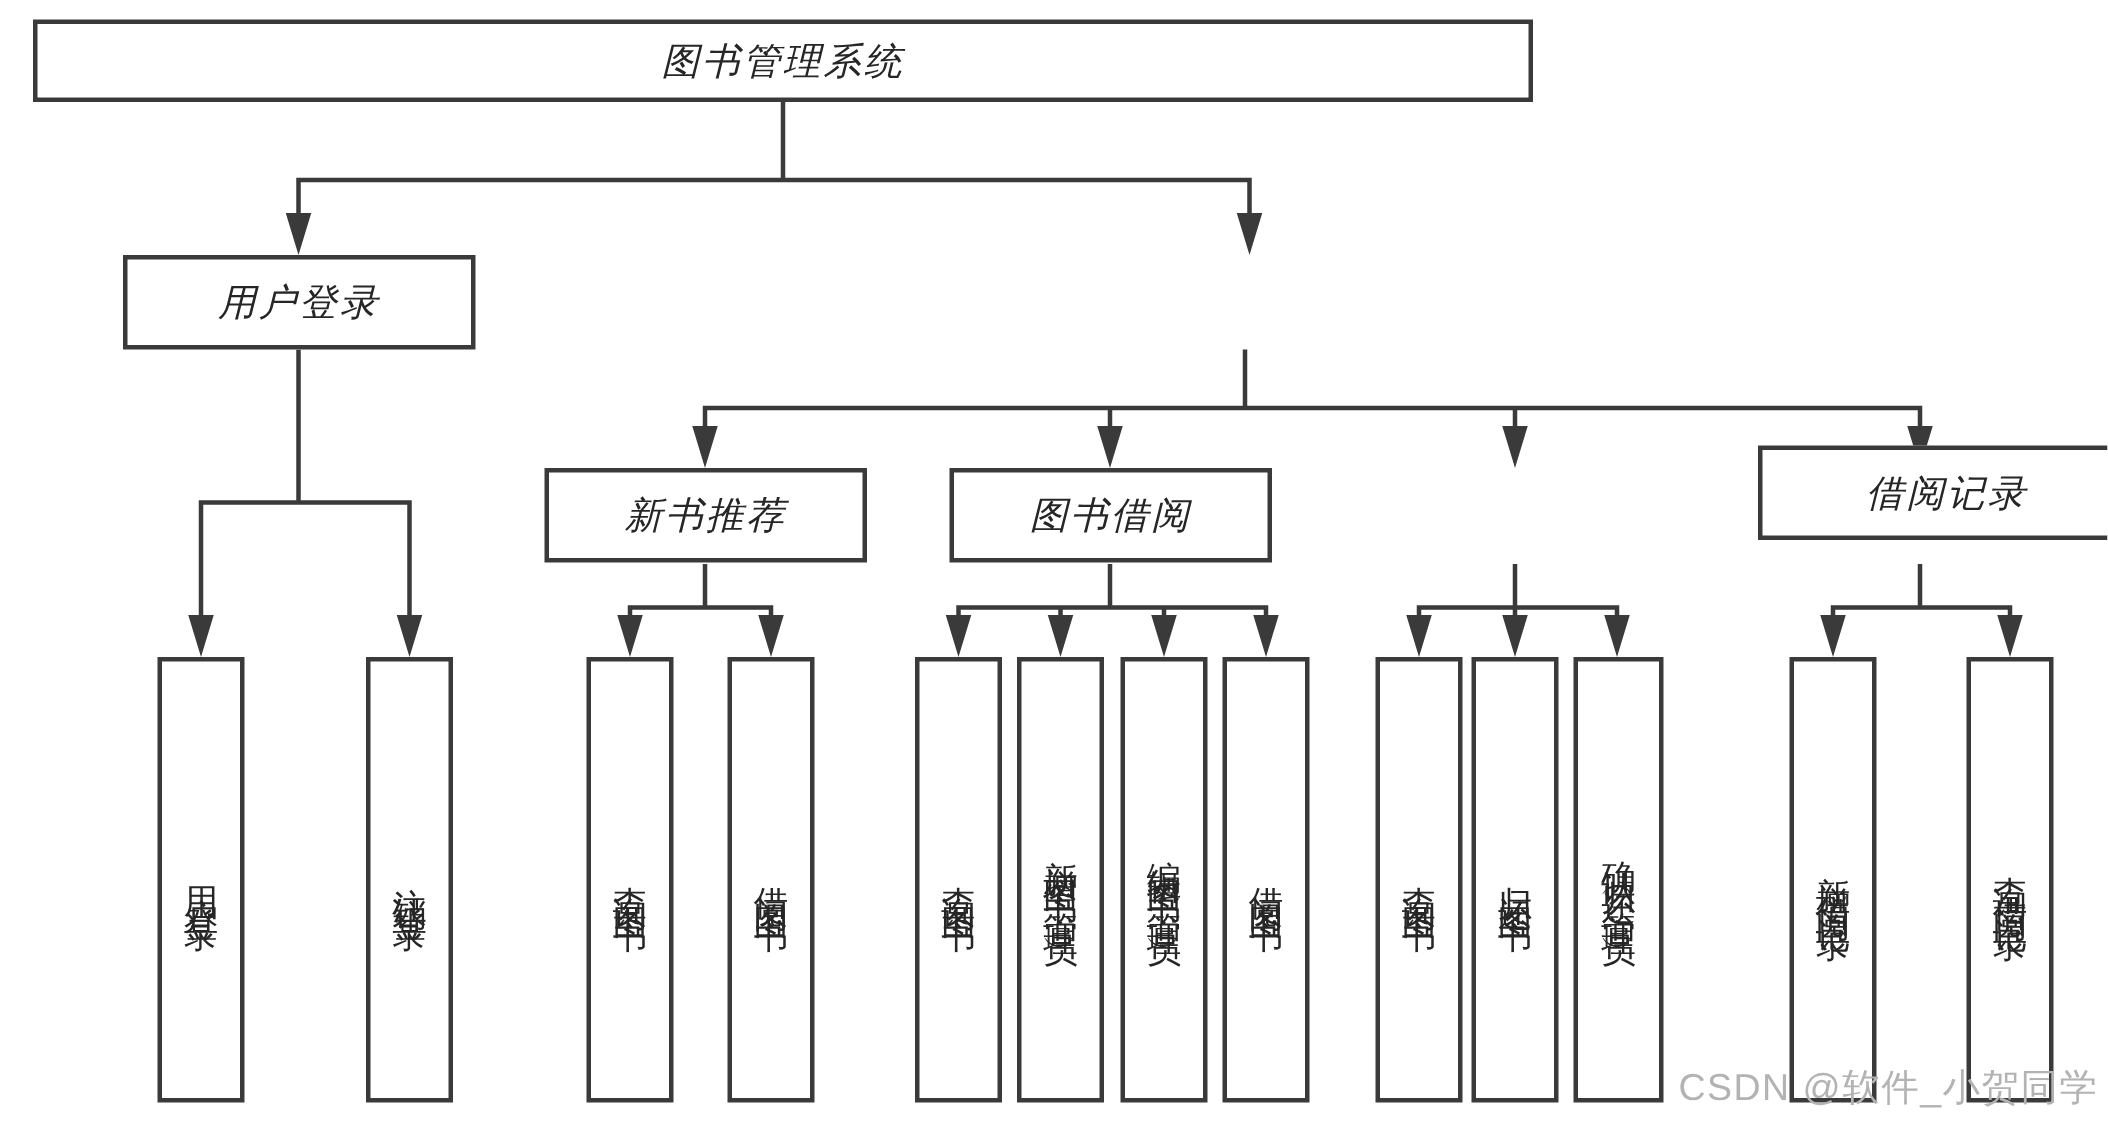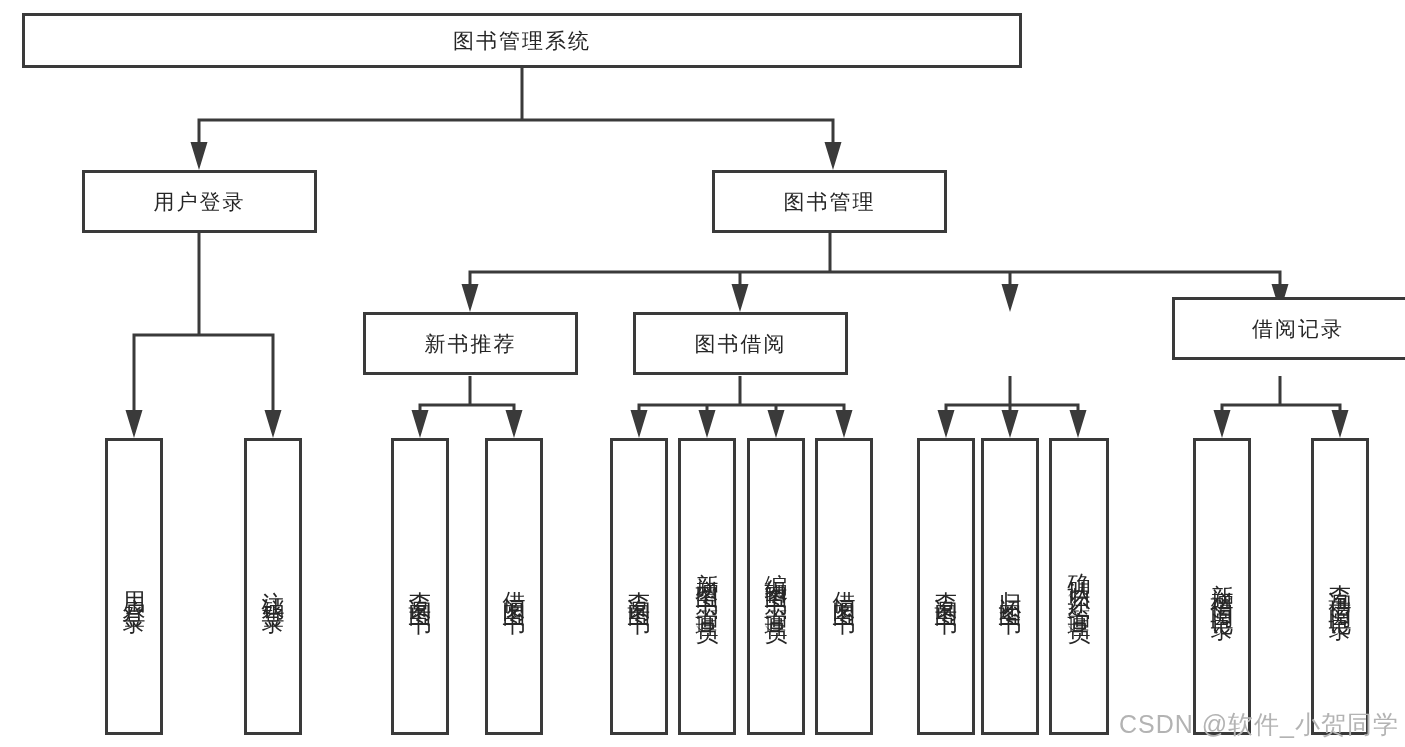--- a/index.html
+++ b/index.html
@@ -7,21 +7,21 @@
     position:relative; width:1405px; height:747px; background:#ffffff;
     font-family:"Liberation Sans","DejaVu Sans",sans-serif; overflow:hidden;
   }
   svg.connectors { position:absolute; left:0; top:0; }
   .box {
     position:absolute; box-sizing:border-box;
     border:3px solid #3a3a3a; background:#ffffff;
     display:flex; align-items:center; justify-content:center;
     color:#262626;
   }
-  .h-label { font-size:21px; letter-spacing:2px; white-space:nowrap; }
+  .h-label { font-size:25px; letter-spacing:2px; white-space:nowrap;font-style:italic; }
   .v-box { width:58px; height:297px; top:438px; }
   .v-label {
     writing-mode:vertical-rl; text-orientation:mixed;
     font-size:23px; letter-spacing:7px; line-height:1; white-space:nowrap;
   }
   .watermark {
     position:absolute; right:6px; bottom:6px;
     font-size:25px; color:#b3b3b3; letter-spacing:1px; z-index:5;
     white-space:nowrap;
   }
@@ -52,23 +52,20 @@
       M1078 438 l-8.5 -28 h17 z M1222 438 l-8.5 -28 h17 z
       M1340 438 l-8.5 -28 h17 z"></path>
   </svg>
 
   <div class="box" style="left:22px; top:13px; width:1000px; height:55px">
     <span class="h-label">图书管理系统</span>
   </div>
 
   <div class="box" style="left:82px; top:170px; width:235px; height:63px">
     <span class="h-label">用户登录</span>
-  </div>
-  <div class="box" style="left:712px; top:170px; width:235px; height:63px">
-    <span class="h-label">图书管理</span>
   </div>
 
   <div class="box" style="left:633px; top:312px; width:215px; height:63px">
     <span class="h-label">图书借阅</span>
   </div>
   <div class="box" style="left:363px; top:312px; width:215px; height:63px">
     <span class="h-label">新书推荐</span>
   </div>
   <div class="box" style="left:1172px; top:297px; width:252px; height:63px">
     <span class="h-label">借阅记录</span>

